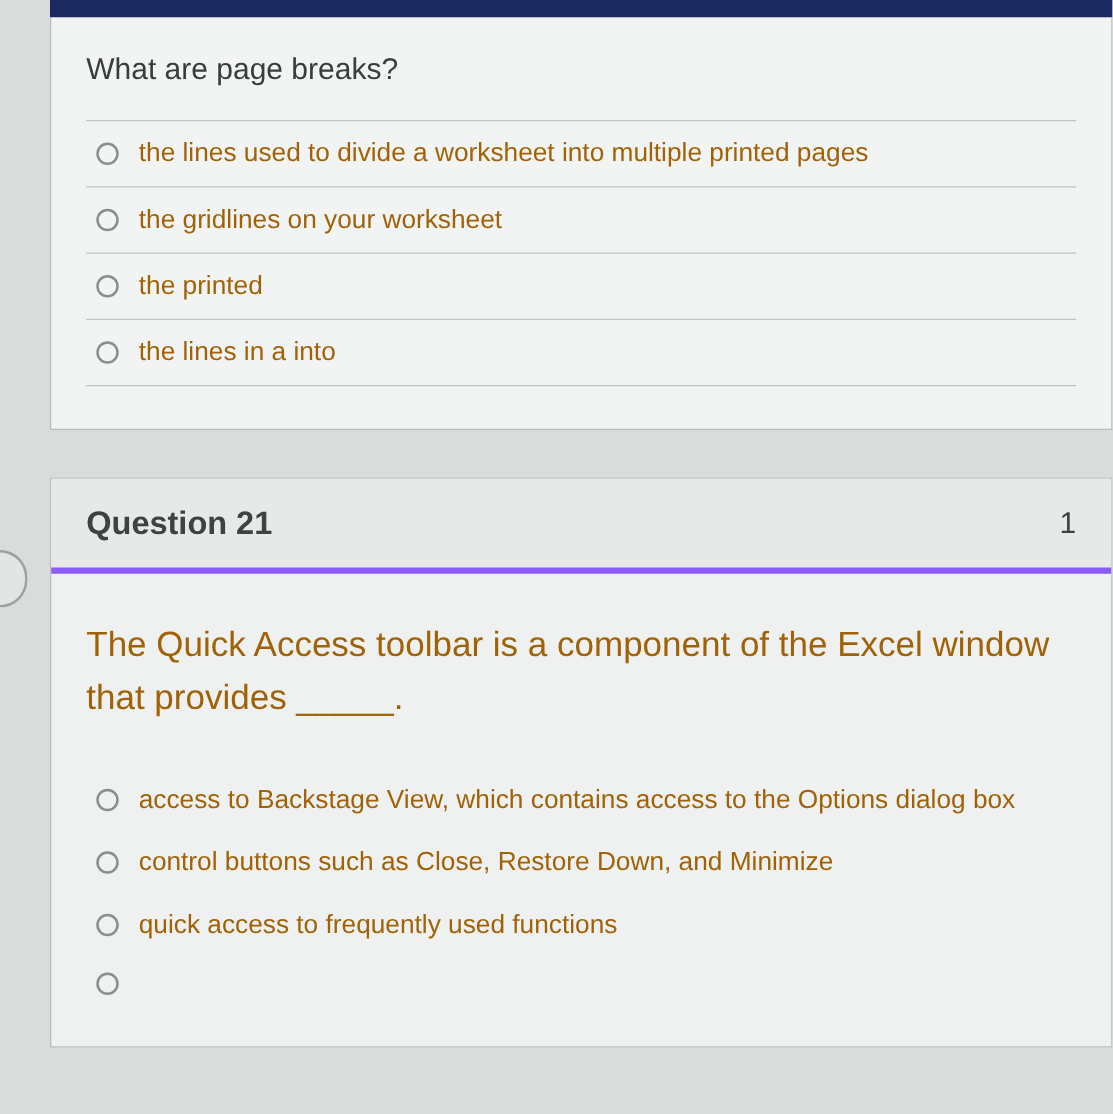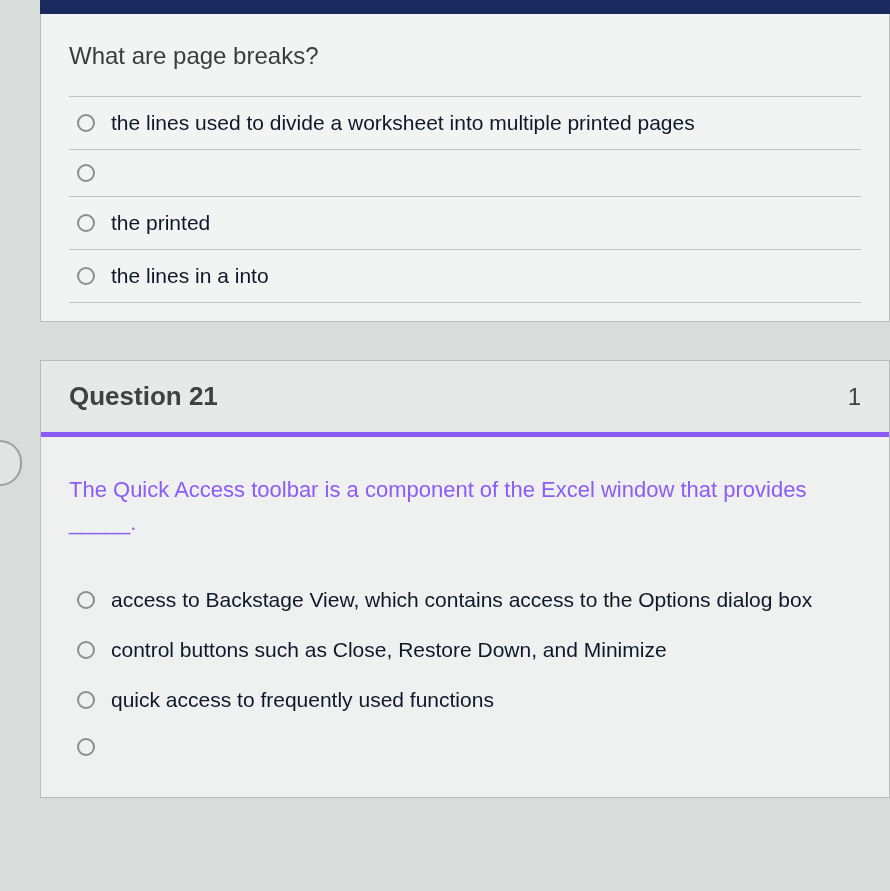--- a/index.html
+++ b/index.html
@@ -21,21 +21,21 @@
     }
     .top-bar {
       height: 14px;
       background: #1a2a5e;
       margin-left: 0;
     }
     .question-box {
       background: #f2f4f3;
       border: 1px solid #b8bcba;
       border-top: none;
-      padding: 28px 28px 18px 28px;
+      padding: 28px 28px 34px 28px;
       margin-bottom: 38px;
     }
     .question-box-2 {
       background: #eff1f0;
       border: 1px solid #b8bcba;
       padding: 0 0 18px 0;
     }
     .question-prompt {
       color: #3a3d3c;
       font-size: 24px;
@@ -57,22 +57,22 @@
     }
     .question-points {
       color: #3e4240;
       font-size: 24px;
       font-weight: 400;
     }
     .question-body {
       padding: 36px 28px 10px 28px;
     }
     .question-text {
-      color: #8b5cf6;
-      font-size: 22px;
+      color: #a16207;
+      font-size: 28px;
       font-weight: 400;
       line-height: 1.5;
       margin-bottom: 36px;
     }
     .options {
       border-top: 1px solid #c0c4c2;
     }
     .options-no-top-border {
       border-top: none;
       text-align: right;
@@ -92,21 +92,21 @@
     .radio {
       width: 18px;
       height: 18px;
       border: 2px solid #8a8e8c;
       border-radius: 50%;
       margin-right: 16px;
       flex-shrink: 0;
       background: transparent;
     }
     .option-label {
-      color: #0f172a;
+      color: #a16207;
       font-size: 21px;
       font-weight: 400;
     }
     .side-indicator {
       position: absolute;
       left: 0;
       top: 440px;
       width: 22px;
       height: 46px;
       border: 2px solid #9ca19f;
@@ -125,20 +125,21 @@
 
   <div class="question-box">
     <div class="question-prompt">What are page breaks?</div>
     <div class="options">
       <div class="option-row">
         <div class="radio"></div>
         <div class="option-label">the lines used to divide a worksheet into multiple printed pages</div>
       </div>
       <div class="option-row">
         <div class="radio"></div>
+        <div class="option-label">the gridlines on your worksheet</div>
       </div>
       <div class="option-row">
         <div class="radio"></div>
         <div class="option-label">the printed</div>
       </div>
       <div class="option-row">
         <div class="radio"></div>
         <div class="option-label">the lines in a into</div>
       </div>
     </div>

